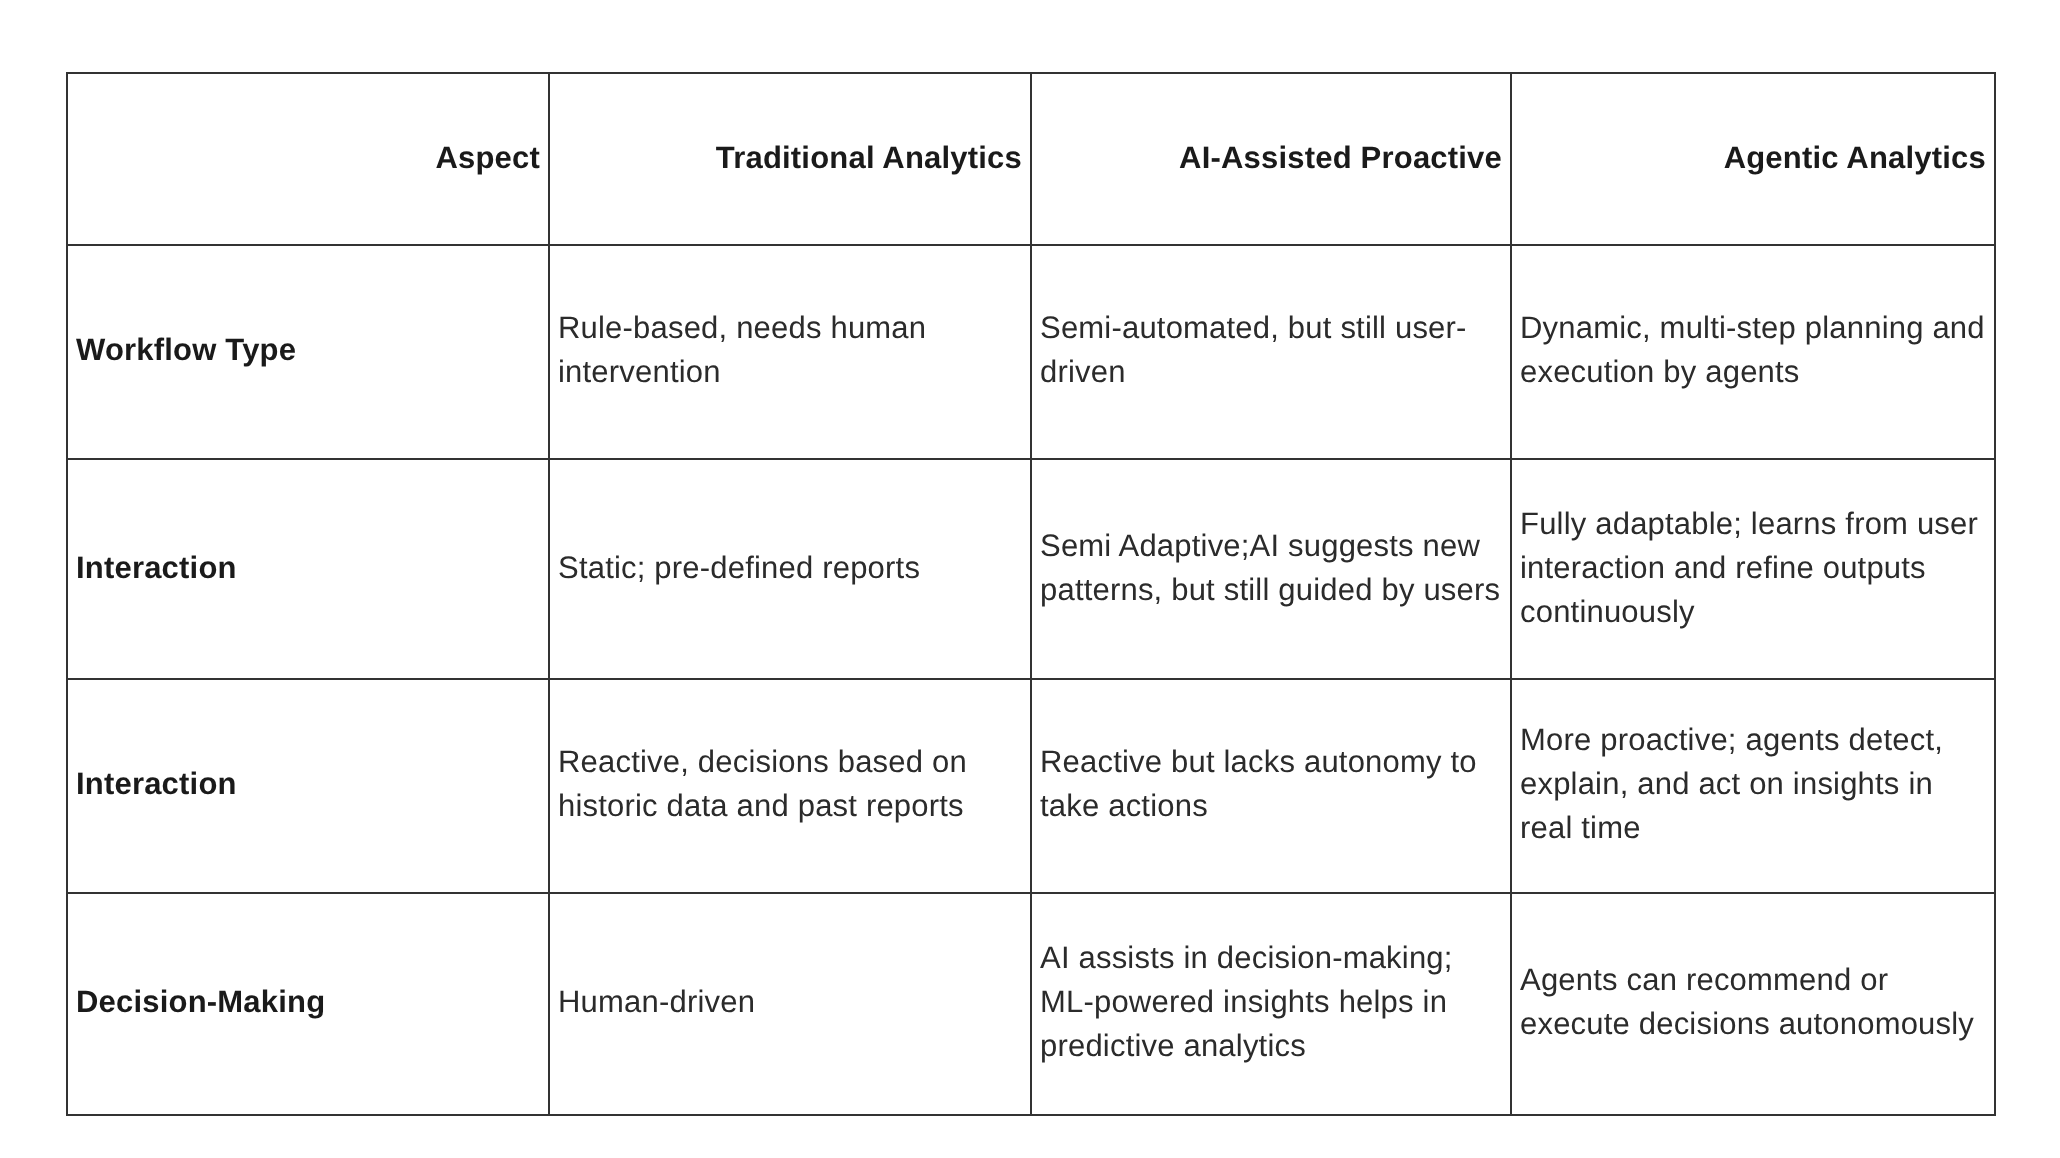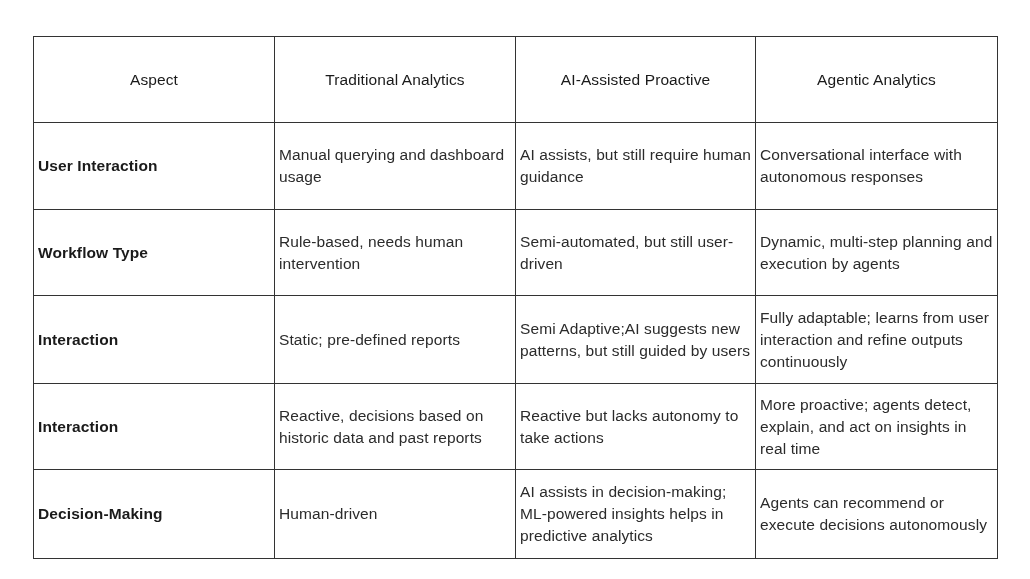--- a/index.html
+++ b/index.html
@@ -26,22 +26,22 @@
     }
     table.compare td, table.compare th {
       border: 1.5px solid #333333;
       padding: 0 4px;
       vertical-align: middle;
       font-size: 15.5px;
       line-height: 22px;
       letter-spacing: 0.1px;
     }
     table.compare th {
-      font-weight: normal;
-      text-align: center;
+      font-weight: bold;
+      text-align: right;
       font-size: 15.5px;
       margin-top: 44px;
     }
     table.compare td.aspect {
       font-weight: bold;
       text-align: left;
     }
     table.compare td.cell {
       font-weight: normal;
       text-align: left;
@@ -70,26 +70,20 @@
   </colgroup>
   <thead>
     <tr class="hdr">
       <th>Aspect</th>
       <th>Traditional Analytics</th>
       <th>AI-Assisted Proactive</th>
       <th>Agentic Analytics</th>
     </tr>
   </thead>
   <tbody>
-    <tr class="r1">
-      <td class="aspect">User Interaction</td>
-      <td class="cell">Manual querying and dashboard usage</td>
-      <td class="cell">AI assists, but still require human guidance</td>
-      <td class="cell">Conversational interface with autonomous responses</td>
-    </tr>
     <tr class="r2">
       <td class="aspect">Workflow Type</td>
       <td class="cell">Rule-based, needs human intervention</td>
       <td class="cell">Semi-automated, but still user-driven</td>
       <td class="cell">Dynamic, multi-step planning and execution by agents</td>
     </tr>
     <tr class="r3">
       <td class="aspect">Interaction</td>
       <td class="cell">Static; pre-defined reports</td>
       <td class="cell">Semi Adaptive;AI suggests new patterns, but still guided by users</td>

